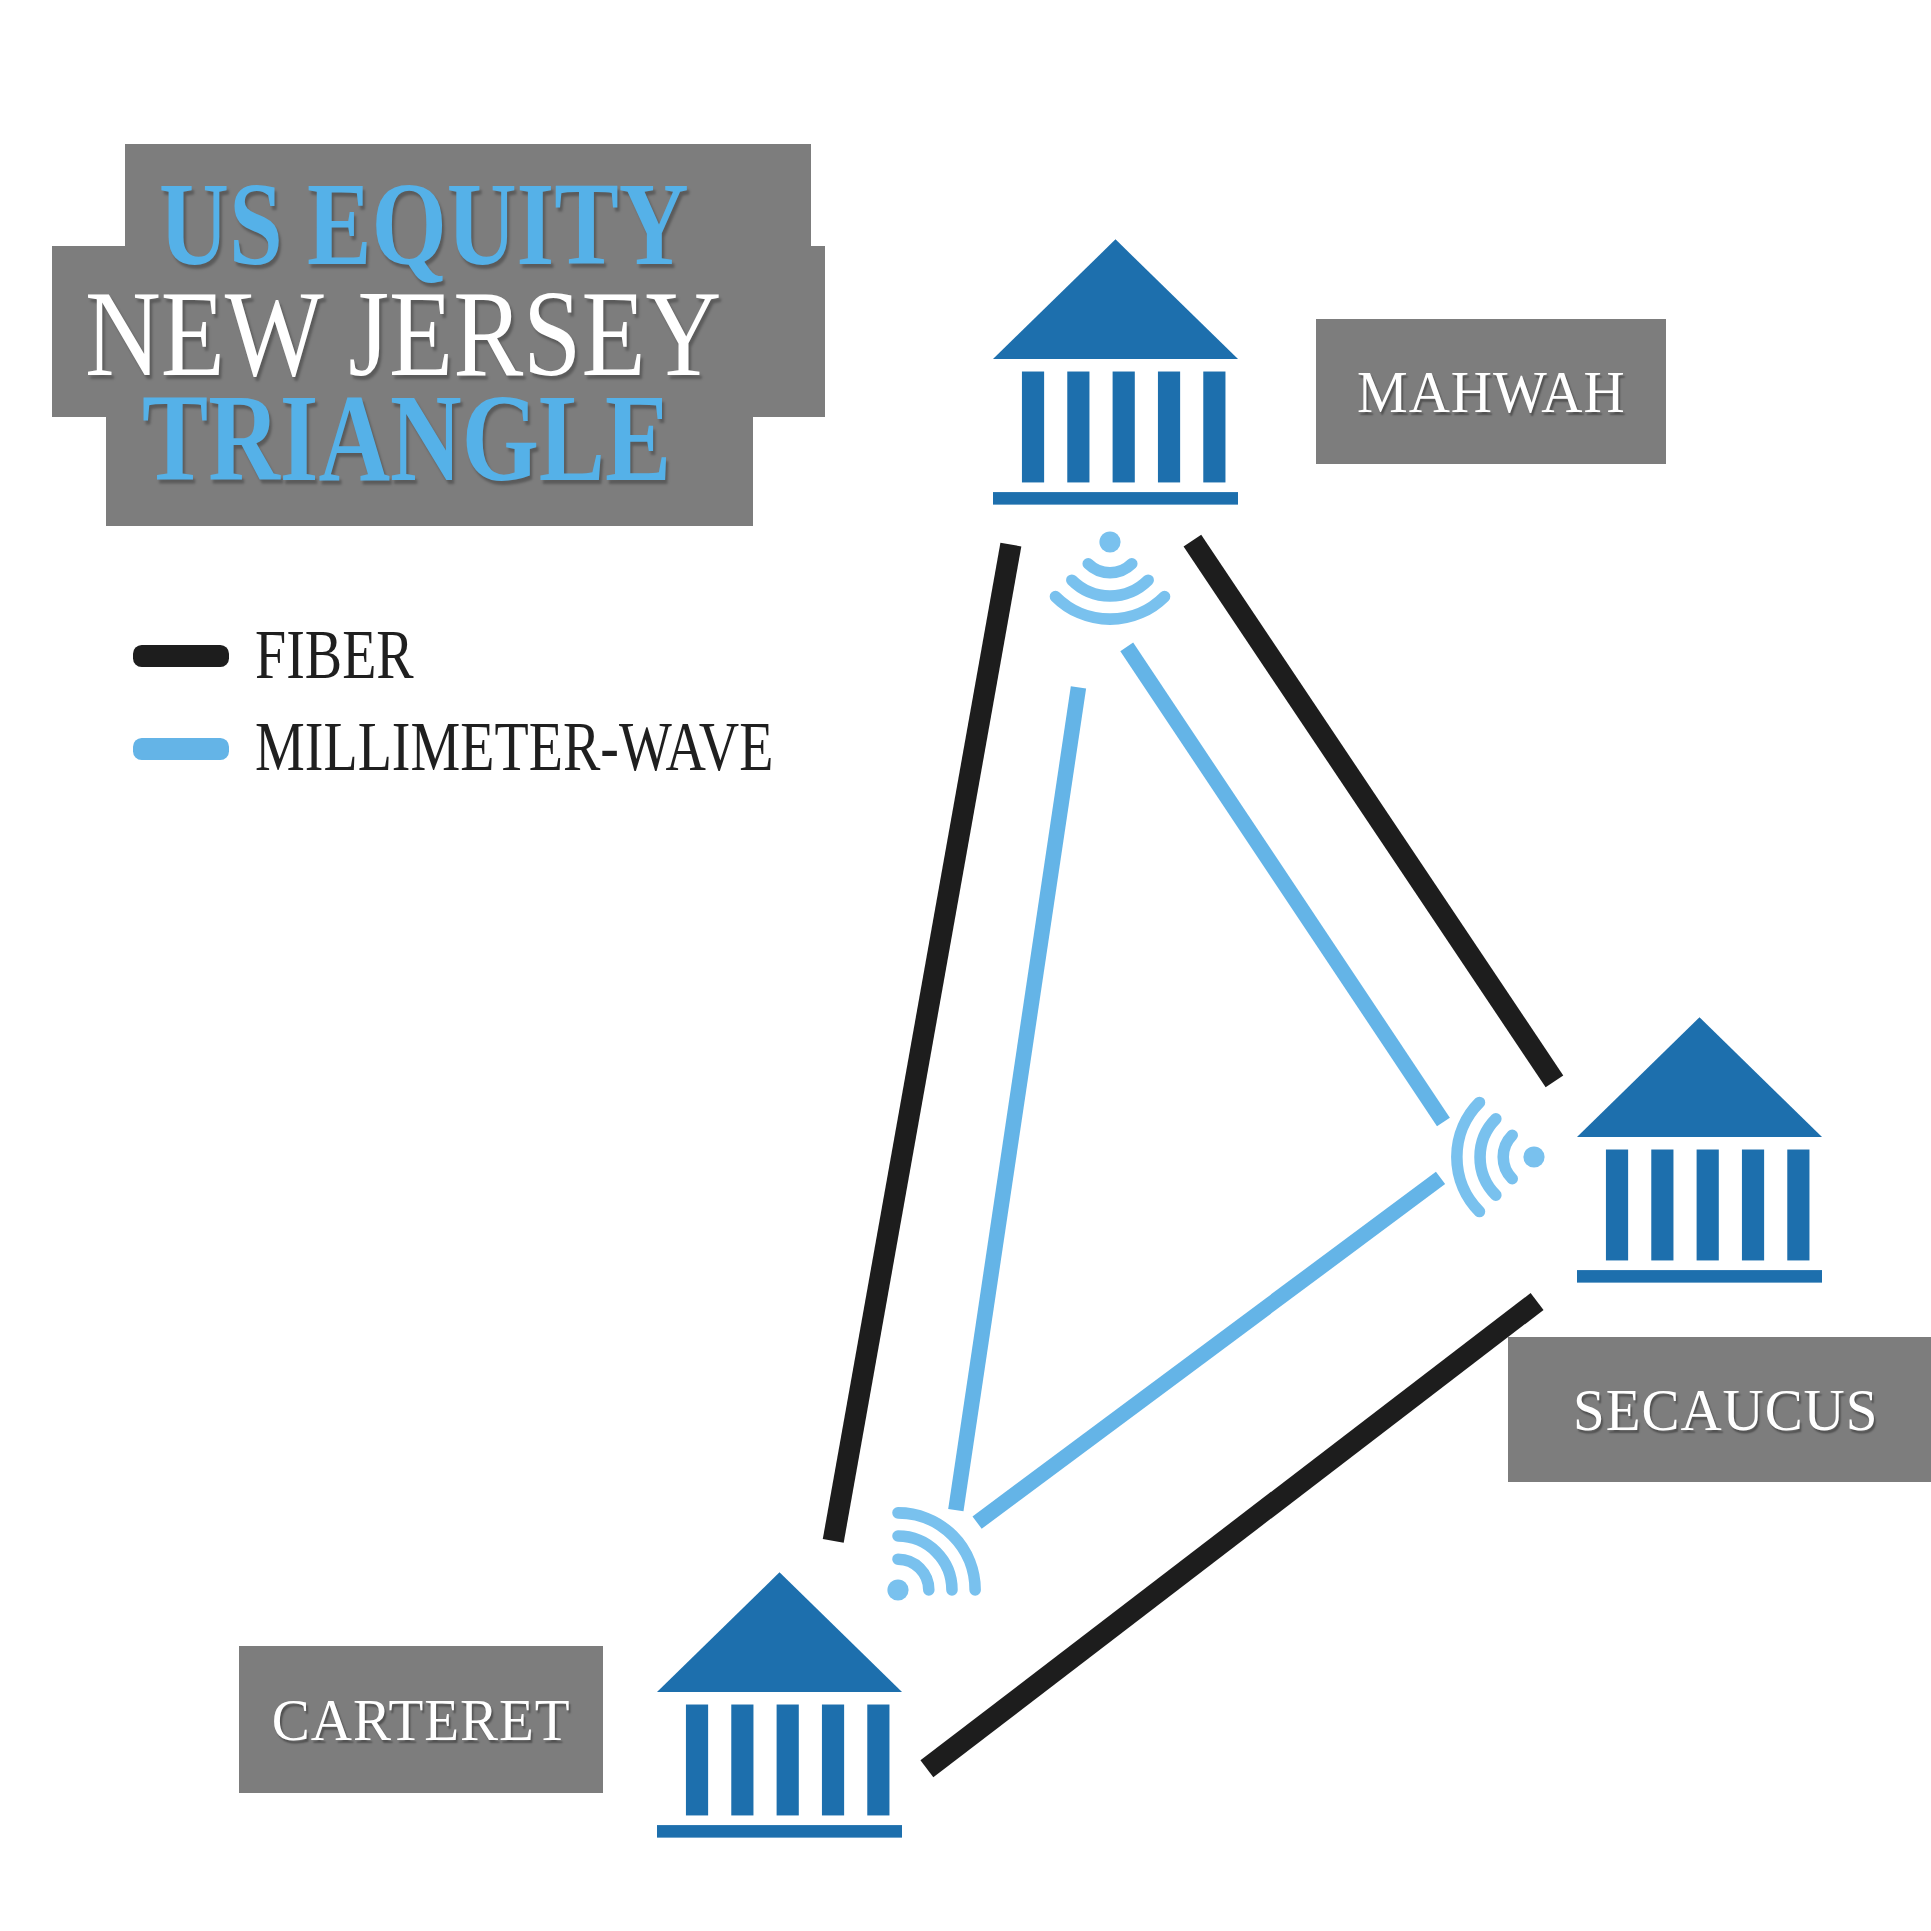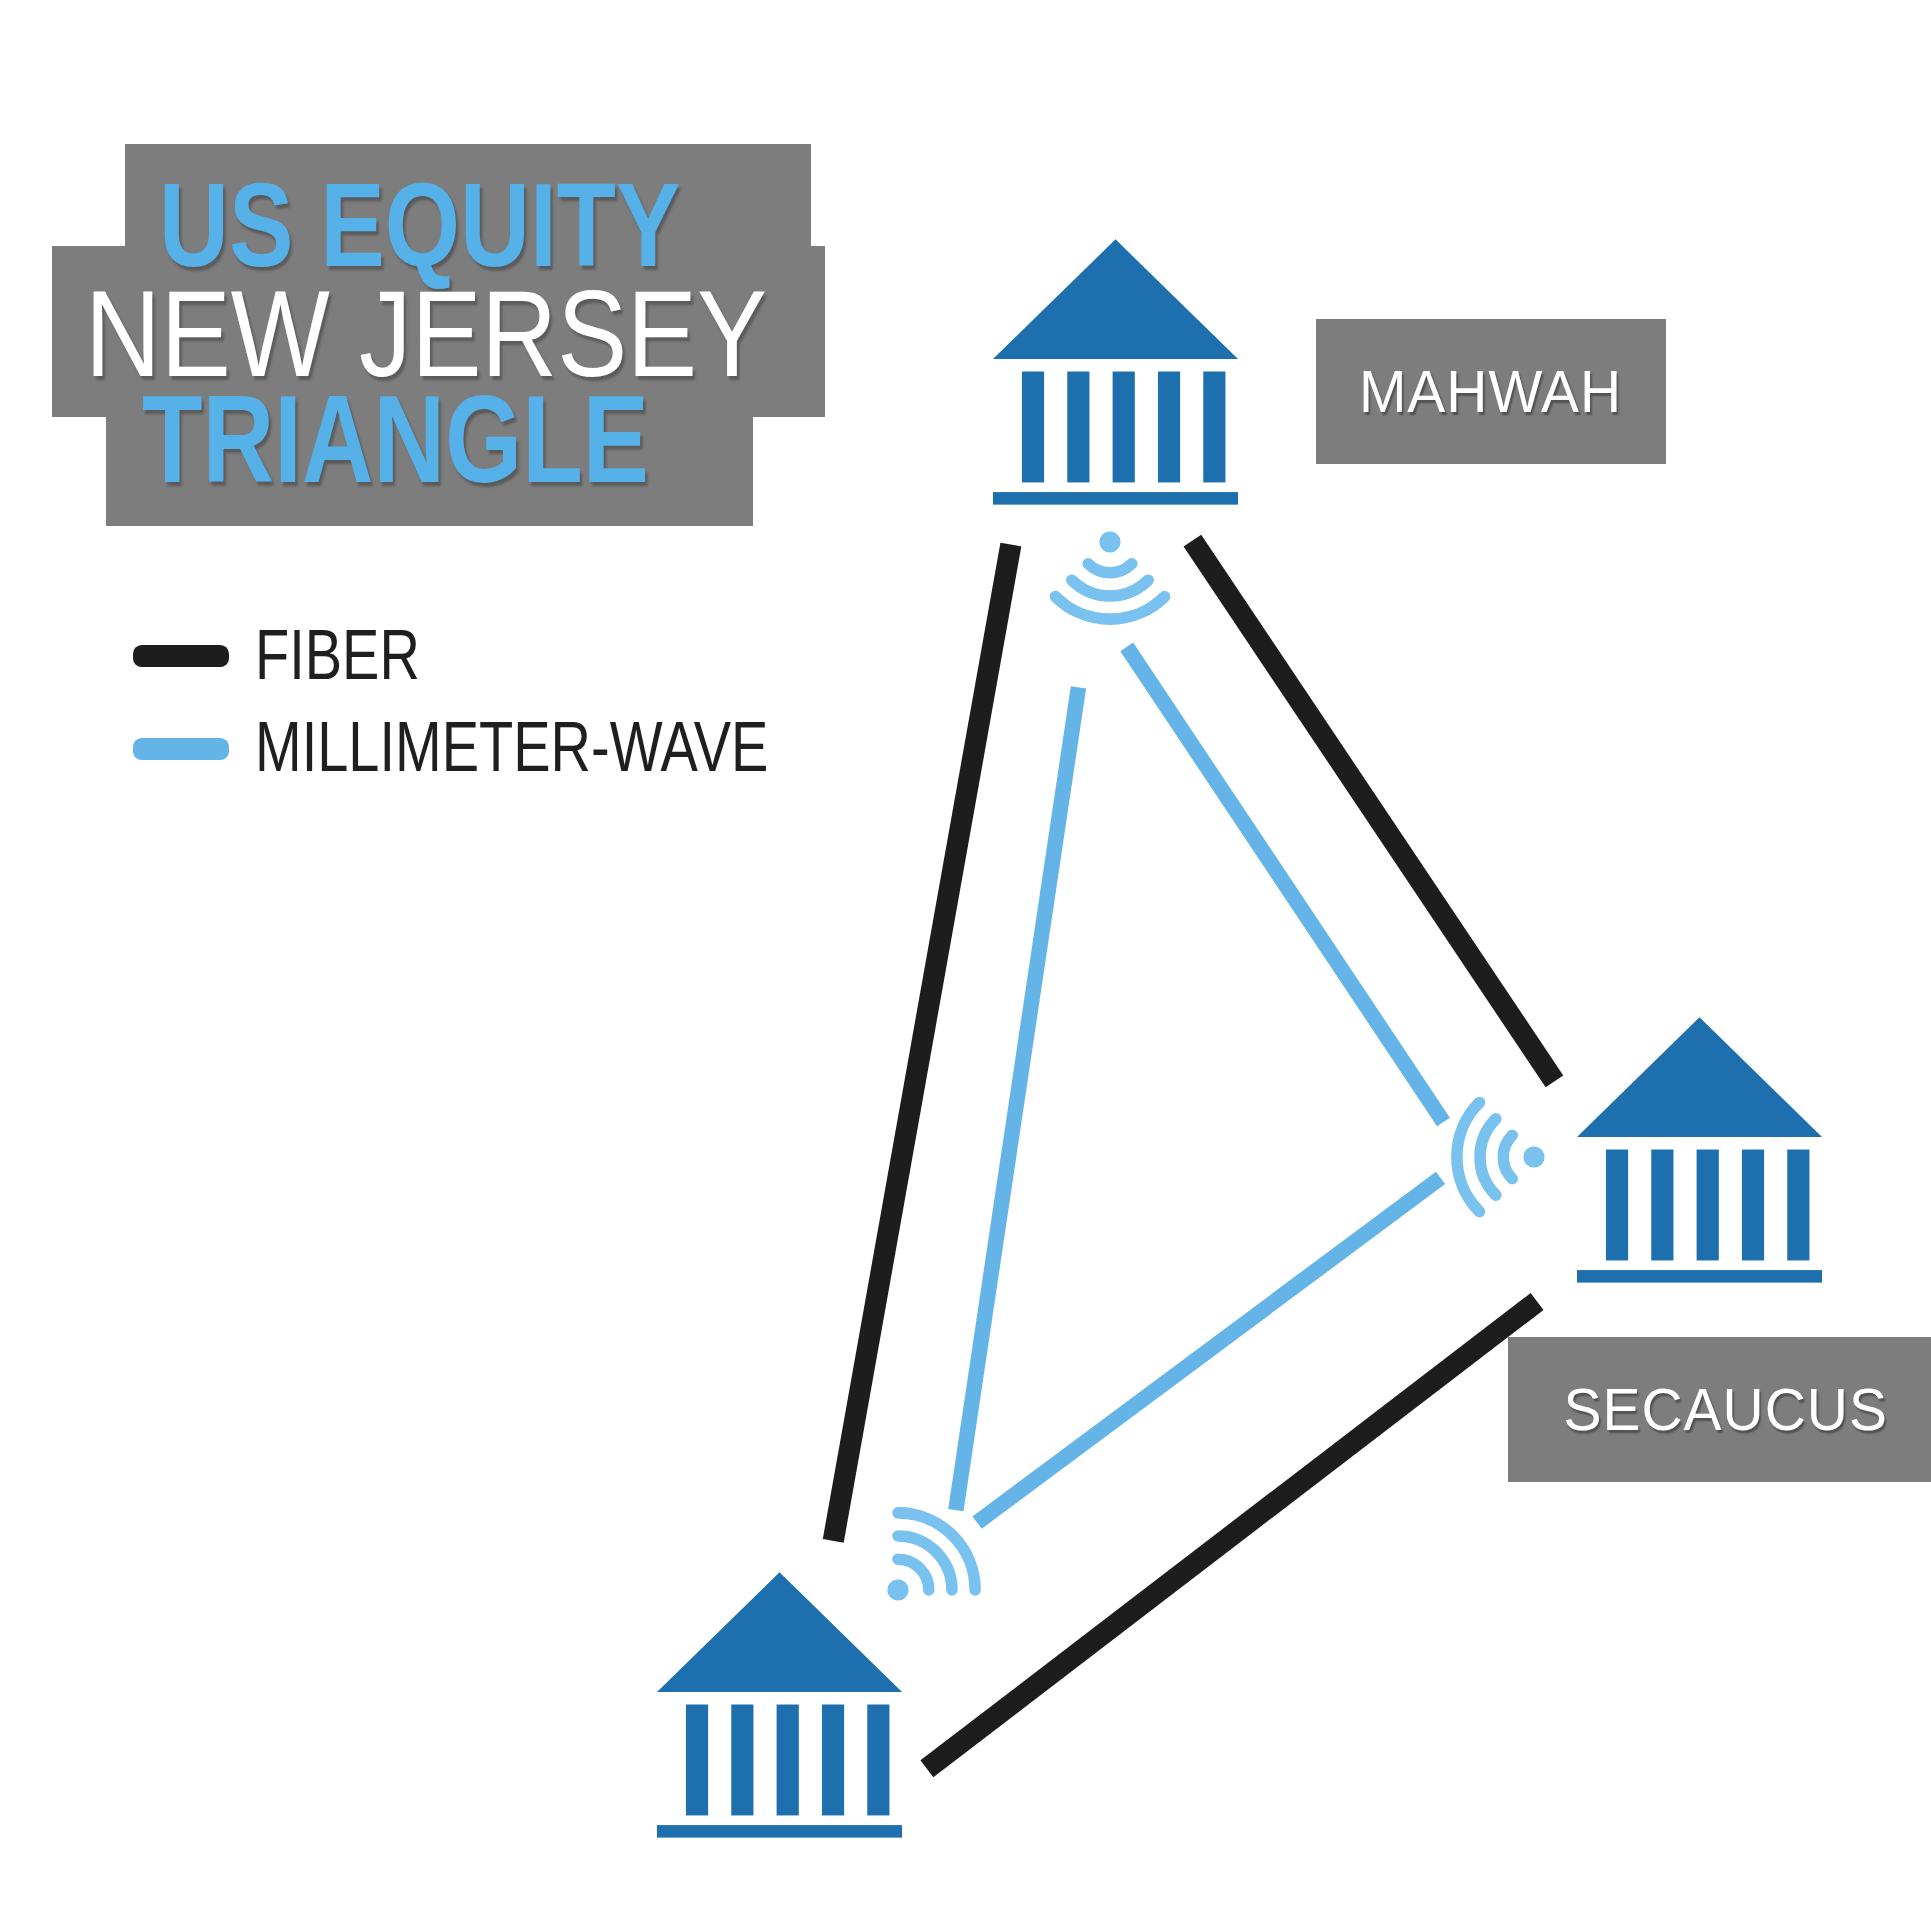--- a/index.html
+++ b/index.html
@@ -1,18 +1,18 @@
 <!DOCTYPE html>
 <html><head>
 <meta charset="utf-8">
 <style>
   html,body{margin:0;padding:0;background:#ffffff;}
   .canvas{
     position:relative;width:1931px;height:1931px;background:#ffffff;
-    font-family:Liberation Sans, sans-serif;overflow:hidden;
+    font-family:Liberation Serif, serif;overflow:hidden;
   }
   
   .grayrect{position:absolute;background:#7d7d7d;}
   .rect-a{left:125px;top:144px;width:686px;height:102px;}
   .rect-b{left:52px;top:246px;width:773px;height:171px;}
   .rect-c{left:106px;top:417px;width:647px;height:109px;}
   .title-line{
     position:absolute;line-height:1;white-space:nowrap;
     transform-origin:left top;
     text-shadow:2.9px 3.9px 2.9px rgba(0,0,0,0.28);
@@ -137,15 +137,18 @@
     <rect class="part" x="218" y="137" width="23" height="115"></rect>
     <rect class="part" x="0" y="262" width="254" height="13"></rect>
   </svg>
 
   <div class="loc-label label-mahwah">
     <span>MAHWAH</span>
   </div>
   <div class="loc-label label-secaucus">
     <span>SECAUCUS</span>
   </div>
+  <div class="loc-label label-carteret">
+    <span>CARTERET</span>
+  </div>
 
 </div>
 
 
 </body></html>

